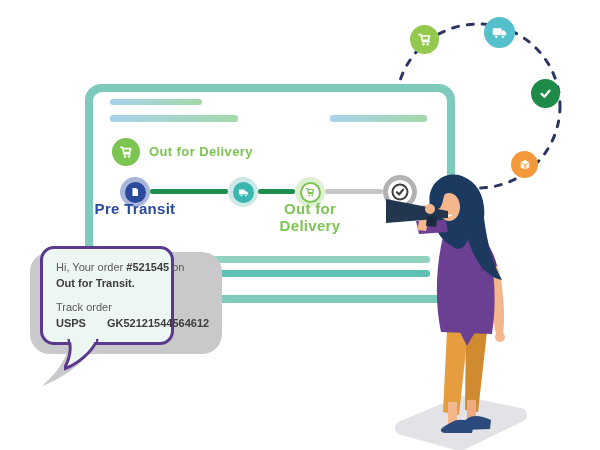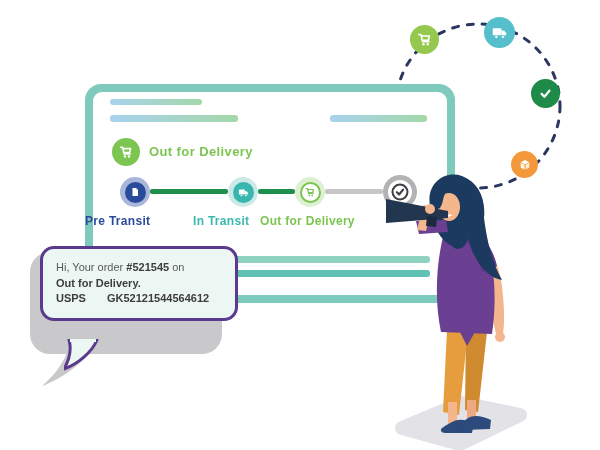--- a/index.html
+++ b/index.html
@@ -34,29 +34,29 @@
   .step-outer{position:absolute;border-radius:50%;display:flex;align-items:center;justify-content:center;}
   .step-inner{border-radius:50%;display:flex;align-items:center;justify-content:center;}
   .s1o{left:27px;top:85px;width:30px;height:30px;background:#aab5dc;}
   .s1i{width:21px;height:21px;background:#2a4b9b;}
   .s2o{left:135px;top:85px;width:30px;height:30px;background:#cde9e7;}
   .s2i{width:21px;height:21px;background:#39b7ae;}
   .s3o{left:202px;top:85px;width:30px;height:30px;background:#def0d2;}
   .s3i{width:21px;height:21px;background:#ffffff;border:2px solid #7cc551;box-sizing:border-box;}
   .s4o{left:290px;top:83px;width:34px;height:34px;background:#b3b3b3;}
   .s4i{width:24px;height:24px;background:#ffffff;}
-  .step-label{position:absolute;top:122px;width:100px;text-align:left;font-size:12px;font-weight:700;letter-spacing:.3px;}
+  .step-label{position:absolute;top:108px;width:100px;text-align:center;font-size:15px;font-weight:700;letter-spacing:.3px;}
   .sl1{left:-8px;color:#2a4b9b;}
   .sl2{left:100px;color:#3ab8af;}
   .sl3{left:167px;color:#7cc551;}
 
   
   .bubble-shadow{position:absolute;left:30px;top:252px;width:192px;height:102px;border-radius:20px;background:#c9c9cb;z-index:4;}
   .bubble-shadow-tail{position:absolute;left:40px;top:340px;z-index:4;}
-  .bubble{position:absolute;left:40px;top:246px;width:198px;box-sizing:border-box;background:#ecf6f2;
+  .bubble{position:absolute;left:40px;top:246px;width:134px;box-sizing:border-box;background:#ecf6f2;
       border:3px solid #5b3a8d;border-radius:14px;padding:11px 13px;z-index:5;}
   .bubble-tail{position:absolute;left:64px;top:339px;z-index:6;}
   .b-line{font-size:11px;line-height:15.5px;color:#5a5a5a;white-space:nowrap;}
   .b-line b,.b-line.bold{font-weight:700;color:#3d3d3d;}
   .b-line.track{margin-top:9px;}
   .tracknum{margin-left:21px;}
 
   
   .woman{position:absolute;left:378px;top:166px;z-index:7;}
 </style>
@@ -150,21 +150,20 @@
       <div class="step-outer s4o">
         <div class="step-inner s4i">
           <svg width="20" height="20" viewBox="0 0 24 24">
             <circle cx="12" cy="12" r="9" fill="none" stroke="#3f3f46" stroke-width="2.4"></circle>
             <path d="M8.3 12.3l2.6 2.7 4.8-5.8" fill="none" stroke="#3f3f46" stroke-width="2.6" stroke-linecap="round" stroke-linejoin="round"></path>
           </svg>
         </div>
       </div>
 
       <div class="step-label sl1">Pre Transit</div>
-      <div class="step-label sl2">In Transit</div>
       <div class="step-label sl3">Out for Delivery</div>
 
       <div class="skel skel-bot1"></div>
       <div class="skel skel-bot2"></div>
     </div>
   </div>
 
   <svg class="woman" width="150" height="284" viewBox="378 166 150 284">
     <path d="M402 428 L462 403 L520 415 L460 444 Z" fill="#e3e3e7" stroke="#e3e3e7" stroke-width="14" stroke-linejoin="round"></path>
     <path d="M466 330 L487 332 L478 412 L465 410 Z" fill="#d08a2f"></path>
@@ -189,21 +188,22 @@
     <circle cx="430" cy="209" r="5" fill="#f4b68c"></circle>
   </svg>
 
   <div class="bubble-shadow"></div>
   <svg class="bubble-shadow-tail" width="70" height="56">
     <path d="M30 0 C28 18 16 34 2 46 C24 38 48 20 58 0 Z" fill="#c9c9cb"></path>
   </svg>
 
   <div class="bubble">
     <div class="b-line"><span>Hi, Your order </span><b>#521545</b><span> on</span></div>
-    <div class="b-line bold">Out for Delivery.</div>
+    <div class="b-line bold">Out for Transit.</div>
+    <div class="b-line track">Track order</div>
     <div class="b-line bold"><span>USPS</span><span class="tracknum">GK52121544564612</span></div>
   </div>
   <svg class="bubble-tail" width="44" height="36">
     <path d="M5 0 C8 11 5 21 0 30 C14 25 28 13 33 0 Z" fill="#ecf6f2"></path>
     <path d="M5 1 C8 11 5 21 0 30 C14 25 28 13 33 1" fill="none" stroke="#5b3a8d" stroke-width="3" stroke-linecap="round"></path>
     <rect x="6" y="0" width="26" height="3" fill="#ecf6f2"></rect>
   </svg>
 
 </div>
 

